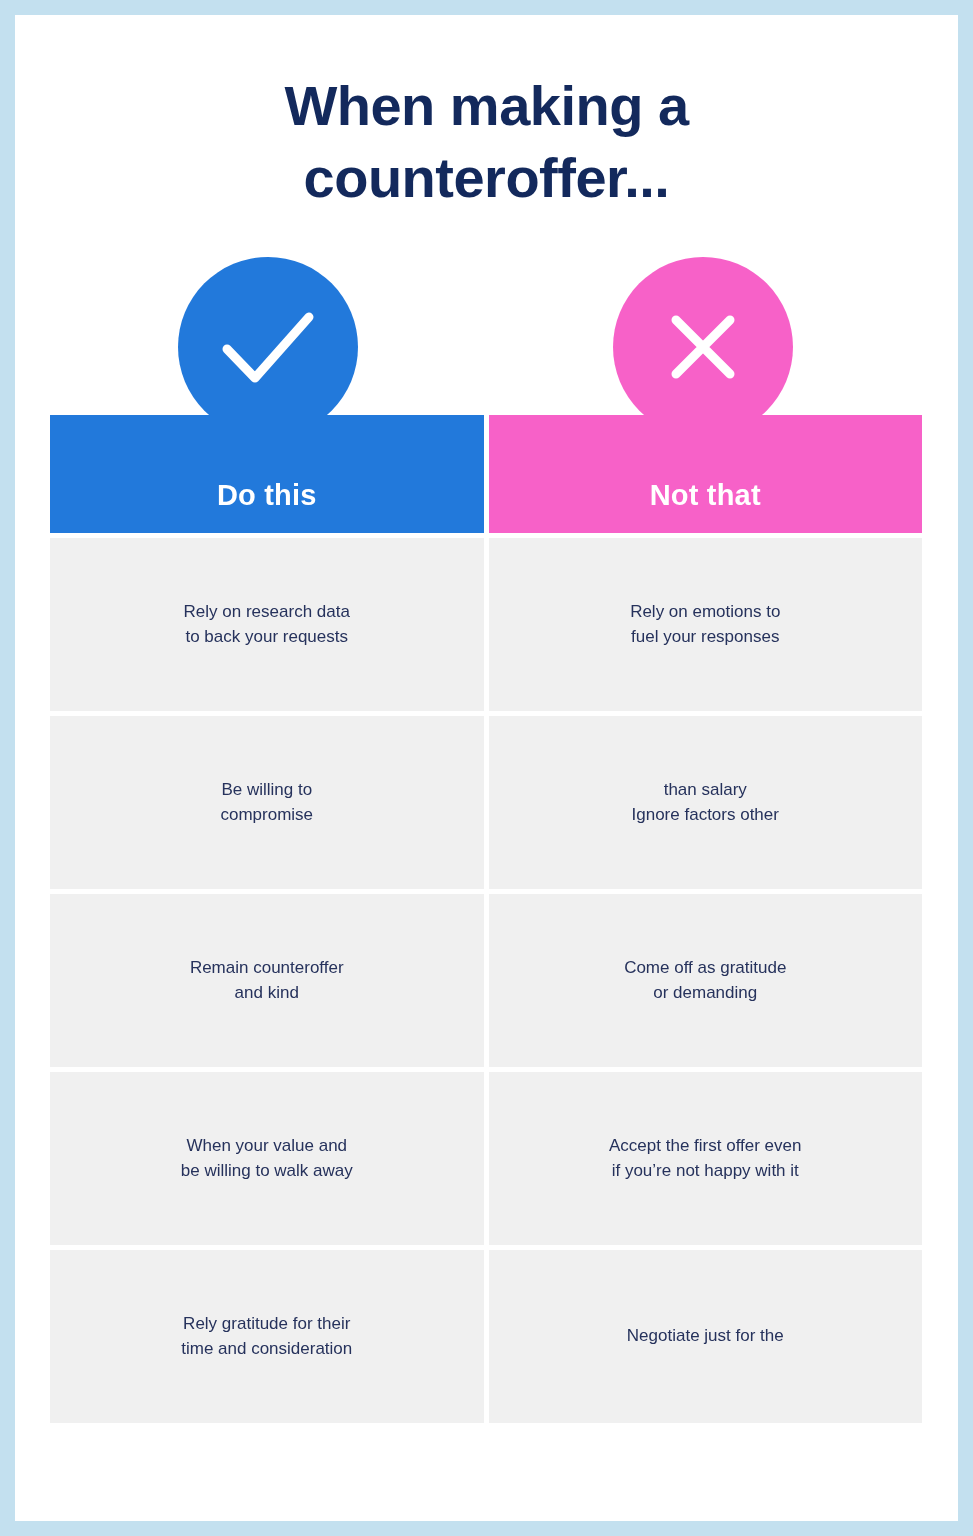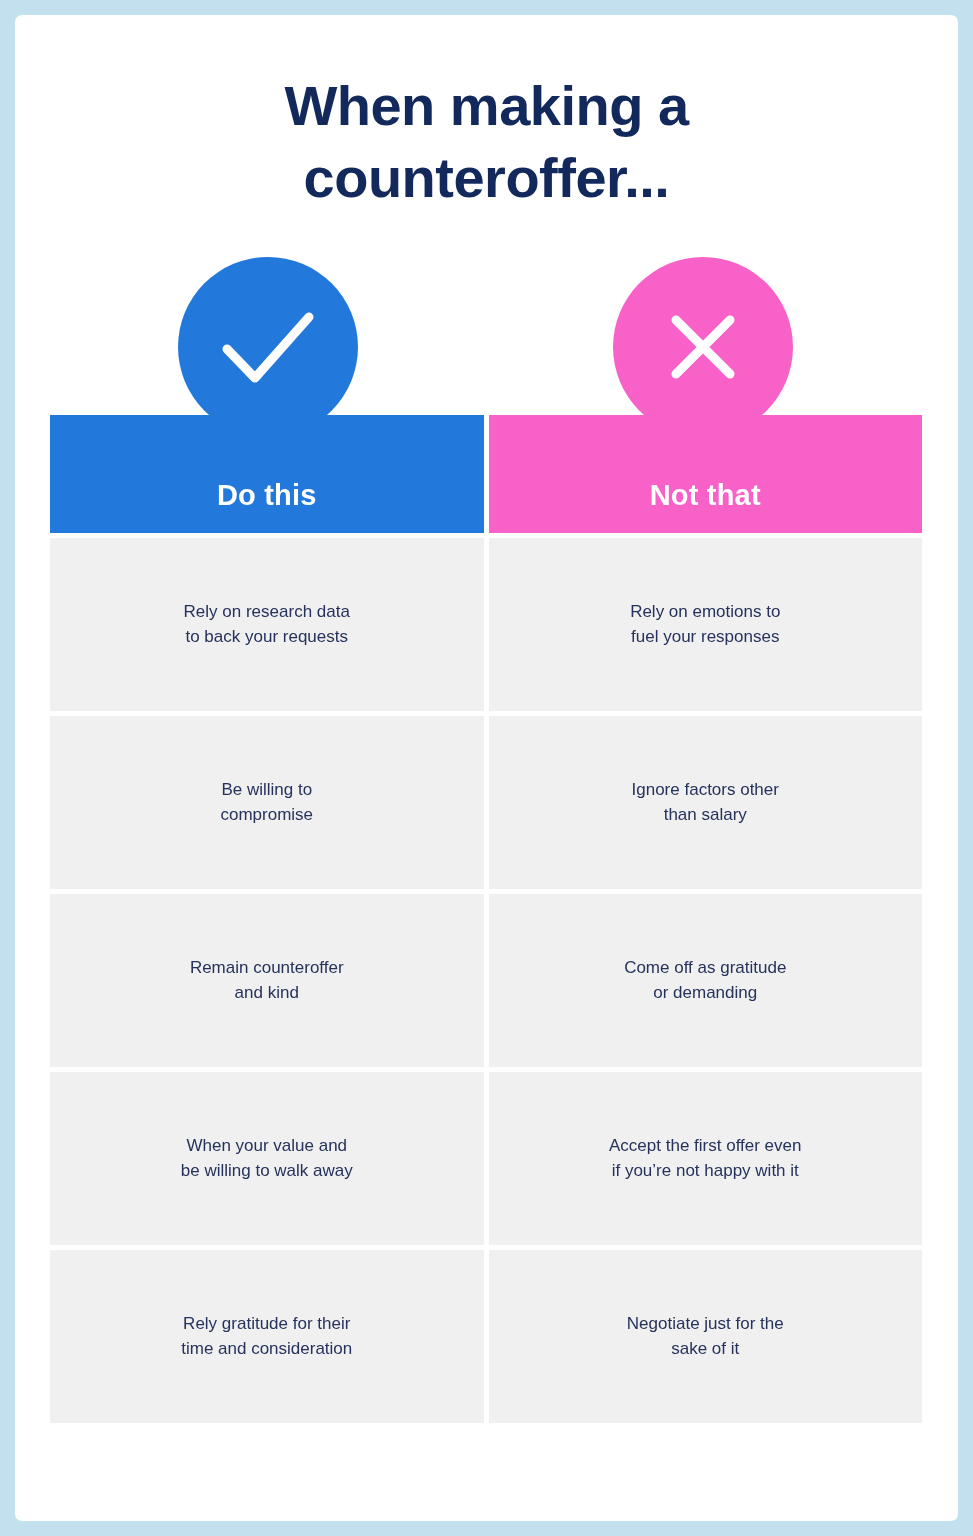--- a/index.html
+++ b/index.html
@@ -15,21 +15,20 @@
   }
 
   .poster {
     position: absolute;
     left: 15px;
     top: 15px;
     width: 943px;
     height: 1506px;
     background: #ffffff;
     overflow: hidden;
-    border-radius: 7px;
   }
 
   
   .title {
     position: absolute;
     left: 0;
     top: 55px;
     width: 943px;
     text-align: center;
     color: #13295c;
@@ -152,22 +151,22 @@
 
     <div class="trow brow">
       <div class="tcell">
         <div>
           <span>Be willing to</span>
           <span>compromise</span>
         </div>
       </div>
       <div class="tcell">
         <div>
+          <span>than salary</span>
           <span>Ignore factors other</span>
-          <span>than salary</span>
         </div>
       </div>
     </div>
 
     <div class="trow brow">
       <div class="tcell">
         <div>
           <span>Remain counteroffer</span>
           <span>and kind</span>
         </div>
@@ -198,19 +197,18 @@
     <div class="trow brow">
       <div class="tcell">
         <div>
           <span>Rely gratitude for their</span>
           <span>time and consideration</span>
         </div>
       </div>
       <div class="tcell">
         <div>
           <span>Negotiate just for the</span>
-          <span>sake of it</span>
         </div>
       </div>
     </div>
 
   </div>
 </div>
 
 </body></html>

